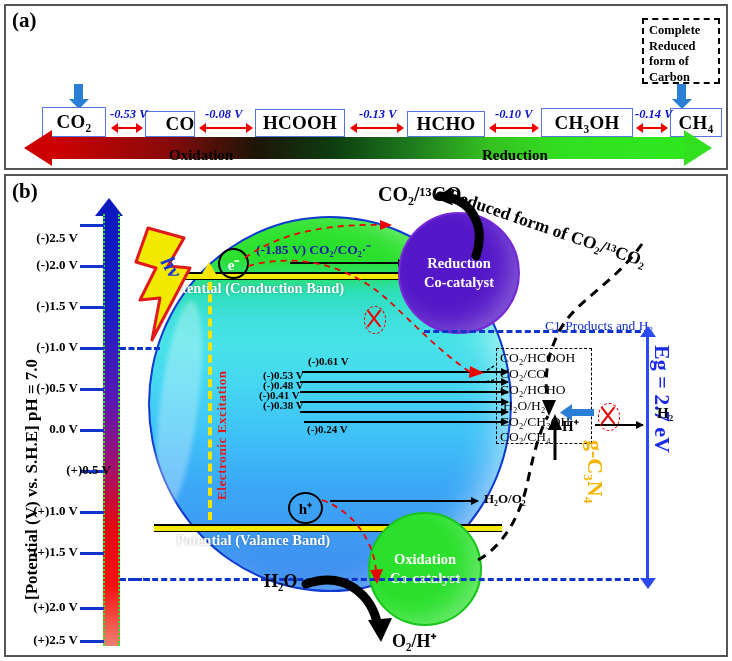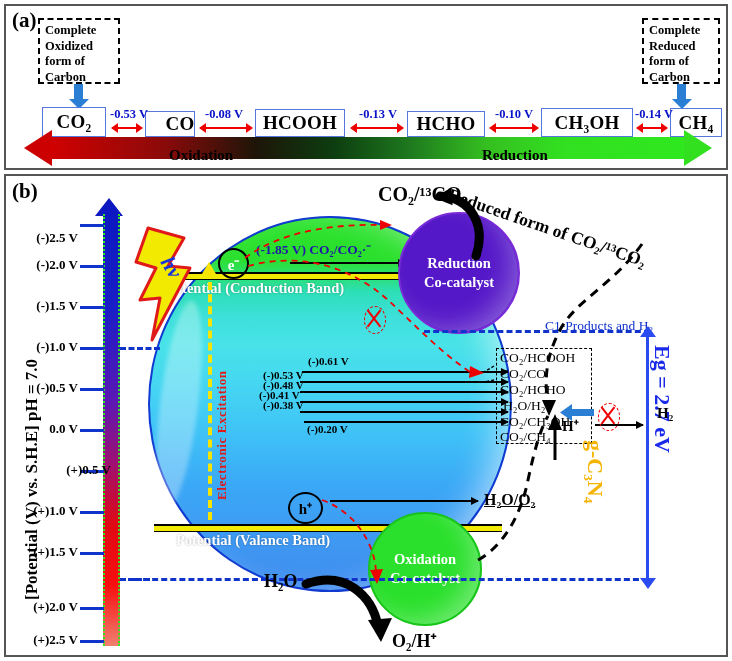--- a/index.html
+++ b/index.html
@@ -15,21 +15,21 @@
                font-family:"Liberation Serif",serif;}
 
   
   .dashbox{position:absolute;border:2px dashed #000;box-sizing:border-box;
            font-weight:bold;font-size:12.5px;line-height:15.5px;color:#000;
            padding:3px 4px 2px 5px;background:#fff;}
   .sp-box{position:absolute;border:1.5px solid #5577dd;background:#fff;box-sizing:border-box;
           display:flex;align-items:center;justify-content:center;
           font-weight:bold;font-size:19px;color:#000;letter-spacing:.2px;}
   .volt{position:absolute;color:#0a12c8;font-weight:bold;font-size:12.5px;
-        font-family:"Liberation Serif",serif;white-space:nowrap;}
+        font-family:"Liberation Serif",serif;white-space:nowrap;font-style:italic;}
   .dblarrow{position:absolute;height:2px;background:#ee0000;}
   .dblarrow::before,.dblarrow::after{content:"";position:absolute;top:-4px;
         width:0;height:0;border-top:5px solid transparent;border-bottom:5px solid transparent;}
   .dblarrow::before{left:-1px;border-right:7px solid #ee0000;}
   .dblarrow::after{right:-1px;border-left:7px solid #ee0000;}
 
   .bluedown{position:absolute;width:9px;background:#2a7fd4;}
   .bluedown::after{content:"";position:absolute;left:-5.5px;bottom:-9px;width:0;height:0;
         border-left:10px solid transparent;border-right:10px solid transparent;
         border-top:10px solid #2a7fd4;}
@@ -140,21 +140,20 @@
   svg.ov{position:absolute;left:0;top:0;width:732px;height:661px;pointer-events:none;}
 </style>
 </head>
 <body>
 
 <div id="root">
 
   <div class="panel" id="panel-a">
     <div class="panel-label" style="left:6px;top:2px;">(a)</div>
 
-    <div class="dashbox" style="left:32px;top:12px;width:82px;height:66px;">Complete Oxidized form of Carbon</div>
     <div class="dashbox" style="left:636px;top:12px;width:78px;height:66px;">Complete Reduced form of Carbon</div>
 
     <div class="bluedown" style="left:68px;top:78px;height:16px;"></div>
     <div class="bluedown" style="left:671px;top:78px;height:16px;"></div>
 
     <div class="sp-box" style="left:36px;top:101px;width:64px;height:30px;">CO₂</div>
     <div class="sp-box" style="left:139px;top:105px;width:50px;height:26px;padding-left:20px;">CO</div>
     <div class="sp-box" style="left:249px;top:103px;width:90px;height:28px;">HCOOH</div>
     <div class="sp-box" style="left:401px;top:105px;width:78px;height:26px;">HCHO</div>
     <div class="sp-box" style="left:535px;top:102px;width:92px;height:29px;">CH₃OH</div>
@@ -245,21 +244,21 @@
   <div class="levelline" style="left:302px;top:371px;width:180px;"></div>
   <div class="levellabel" style="left:263px;top:369px;">(-)0.53 V</div>
   <div class="levelline" style="left:300px;top:381px;width:182px;"></div>
   <div class="levellabel" style="left:263px;top:379px;">(-)0.48 V</div>
   <div class="levelline" style="left:300px;top:391px;width:182px;"></div>
   <div class="levellabel" style="left:259px;top:389px;">(-)0.41 V</div>
   <div class="levelline" style="left:300px;top:401px;width:182px;"></div>
   <div class="levellabel" style="left:263px;top:399px;">(-)0.38 V</div>
   <div class="levelline" style="left:300px;top:411px;width:182px;"></div>
   <div class="levelline" style="left:304px;top:421px;width:178px;"></div>
-  <div class="levellabel" style="left:307px;top:423px;">(-)0.20 V</div>
+  <div class="levellabel" style="left:307px;top:423px;">(-)0.24 V</div>
 
   <div class="arrowline" style="left:482px;top:371px;width:26px;"></div>
   <div class="arrowline" style="left:482px;top:381px;width:26px;"></div>
   <div class="arrowline" style="left:482px;top:391px;width:26px;"></div>
   <div class="arrowline" style="left:482px;top:401px;width:26px;"></div>
   <div class="arrowline" style="left:482px;top:411px;width:26px;"></div>
   <div class="arrowline" style="left:482px;top:421px;width:26px;"></div>
 
   <div id="prodbox"></div>
   <div class="prodtext" style="left:500px;top:350px;">CO₂/HCOOH</div>
@@ -280,21 +279,21 @@
   <div id="eg-arrow"></div>
   <div id="eg-head-bot"></div>
   <div id="eg-label">Eg = 2.7 eV</div>
   <div id="gcn-label">g-C₃N₄</div>
 
   <div class="plaintext" style="left:562px;top:415px;font-size:15px;">H⁺</div>
   <div class="arrowline" style="left:595px;top:424px;width:48px;"></div>
   <div class="plaintext" style="left:645px;top:405px;font-size:15px;margin-left:12px;">H₂</div>
 
   <div class="arrowline" style="left:330px;top:500px;width:148px;"></div>
-  <div class="plaintext" style="left:484px;top:491px;font-size:16px;text-decoration:underline;">H₂O/O₂</div>
+  <div class="plaintext" style="left:484px;top:491px;font-size:13px;">H₂O/O₂</div>
   <div class="plaintext" style="left:264px;top:571px;font-size:18px;">H₂O</div>
   <div class="plaintext" style="left:392px;top:628px;font-size:18px;">O₂/H⁺</div>
 
   <div class="xmark" style="left:364px;top:306px;"></div>
   <div class="xmark" style="left:598px;top:403px;"></div>
 
   <svg class="ov" viewBox="0 0 732 661">
 
     <polygon points="148,228 184,238 168,266 190,268 152,340 160,298 140,300 156,268 136,262" fill="#f2ea00" stroke="#e01a1a" stroke-width="3" stroke-linejoin="round"></polygon>
     <text x="160" y="262" transform="rotate(58 160 262)" fill="#1a36d8" font-family="Liberation Serif, serif" font-size="21" font-weight="bold" font-style="italic">hv</text>

